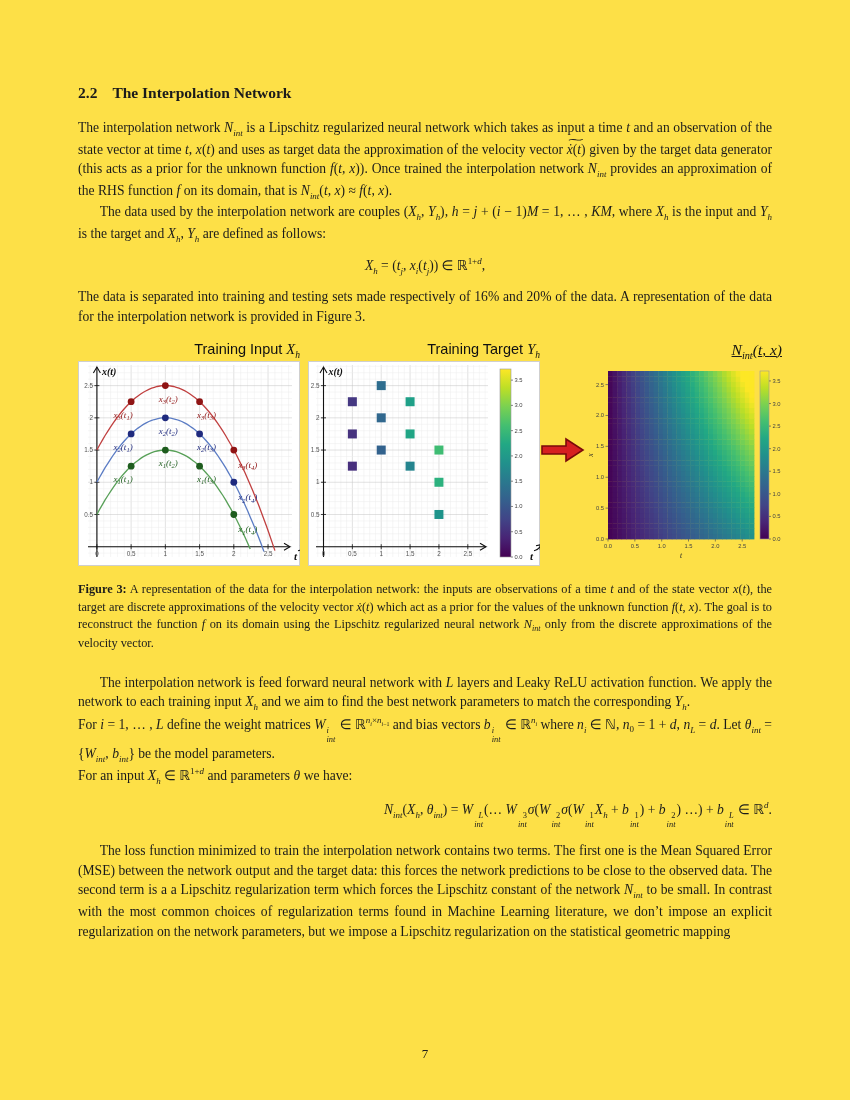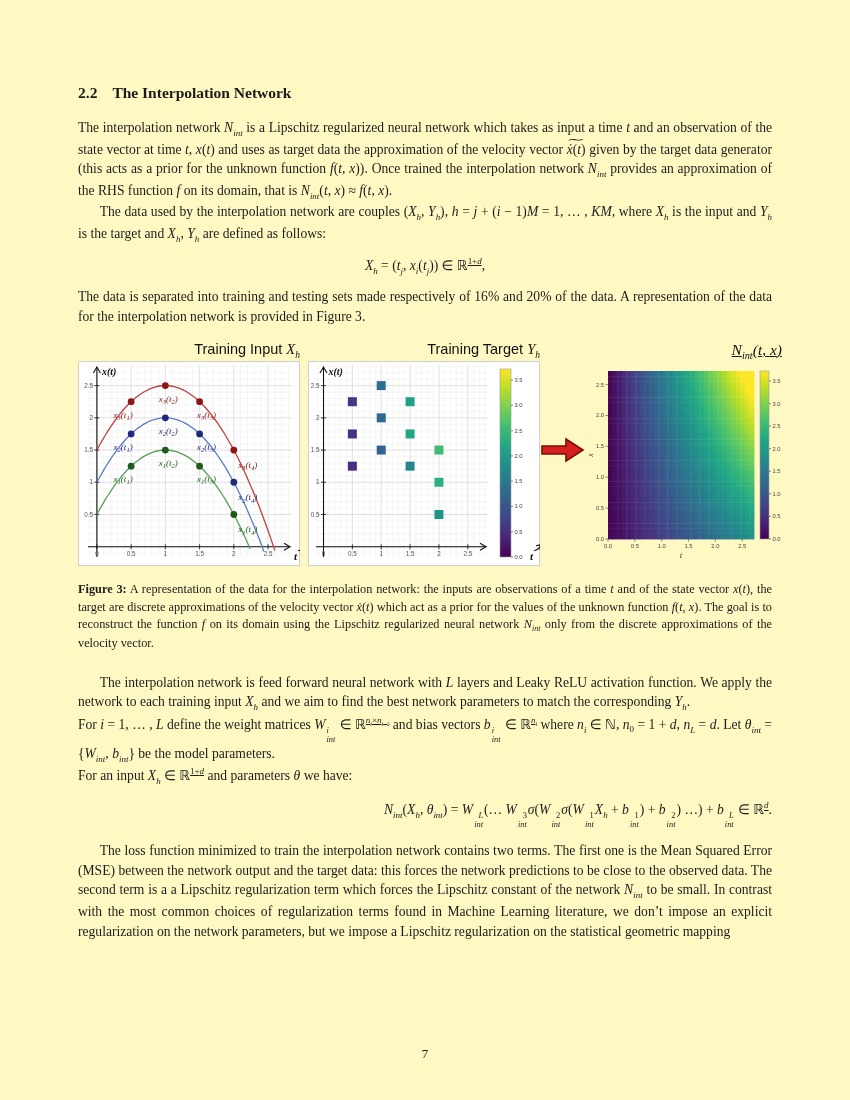--- a/index.html
+++ b/index.html
@@ -1,24 +1,24 @@
 <!DOCTYPE html>
 <html><head>
 <meta charset="utf-8">
 <style>
   html,body{margin:0;padding:0;background:#e8e8e8;}
-  .page{position:relative;width:850px;height:1100px;background:#fef9c3;margin:0 auto;
+  .page{position:relative;width:850px;height:1100px;background:#fde047;margin:0 auto;
         font-family:"Liberation Serif",serif;color:#1b1b1b;overflow:hidden;}
   .content{position:absolute;left:78px;top:84px;width:694px;}
   .sec-head{font-size:15.5px;font-weight:bold;margin:0 0 16px 0;}
   .sec-head .num{margin-right:15px;}
   p.body{margin:0;font-size:13.6px;line-height:1.44;text-align:justify;}
   .indent{text-indent:1.6em;}
   .sp-before{margin-top:9px;}
-  sup{font-size:0.66em;text-decoration:underline;}
+  sup{font-size:0.66em;}
   sub{font-size:0.66em;}
   .eqblock{margin:9px 0 9px 0;text-align:center;font-size:13.6px;line-height:1.55;}
   .ss{display:inline-flex;flex-direction:column;font-size:0.62em;line-height:1.05;
       vertical-align:-0.5em;margin-left:1px;margin-right:1px;}
   .ss span{display:block;}
   .wt{position:relative;display:inline-block;}
   .wt::before{content:"\223C";position:absolute;top:-0.62em;left:50%;
       transform:translateX(-50%) scaleX(2.2);font-size:0.75em;font-style:normal;}
   .fig{display:flex;margin-top:14px;height:228px;align-items:flex-start;}
   .panel{display:flex;flex-direction:column;}

